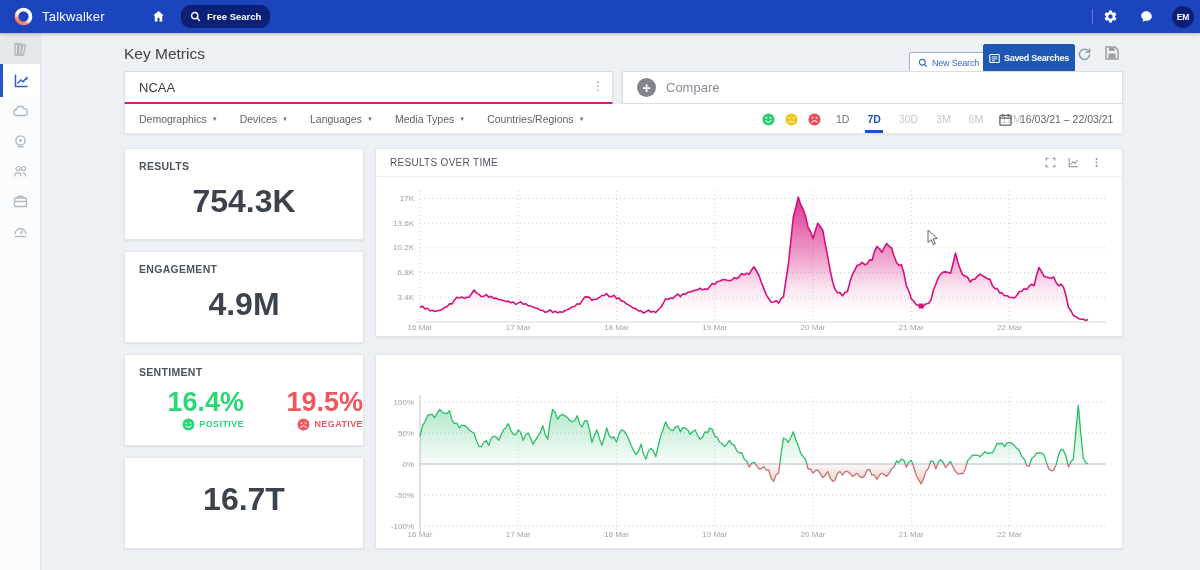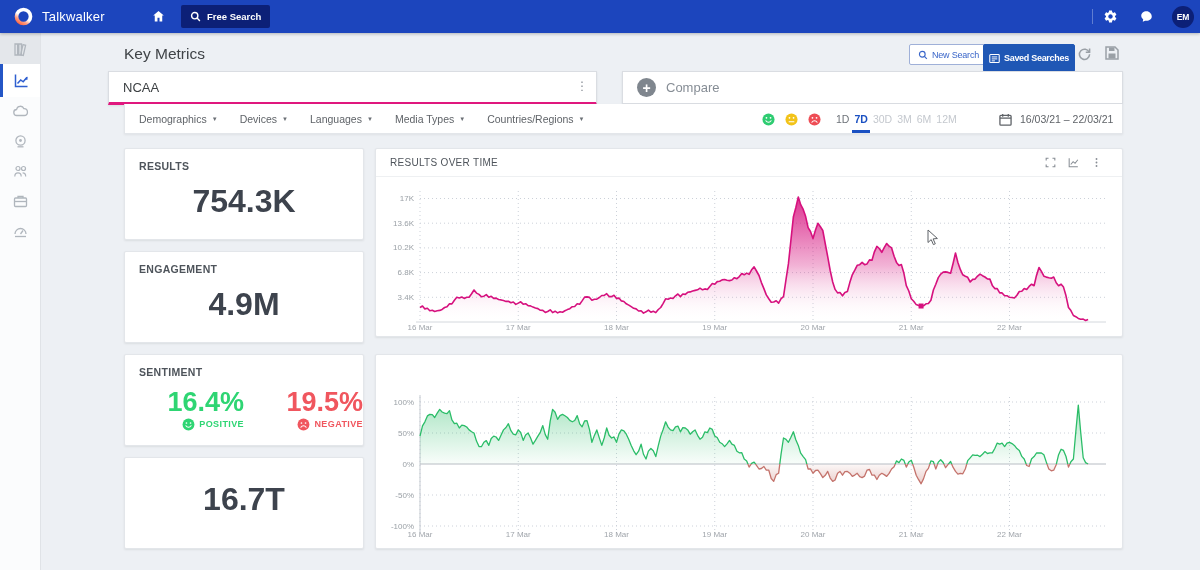--- a/index.html
+++ b/index.html
@@ -4,55 +4,55 @@
 <style>
 *{margin:0;padding:0;box-sizing:border-box}
 html,body{width:1200px;height:570px;font-family:"Liberation Sans",sans-serif;background:#edf0f4;overflow:hidden}
 #app{position:relative;width:1200px;height:570px}
 .abs{position:absolute}
 
 #navbar{position:absolute;left:0;top:0;width:1200px;height:33px;background:#1c45bd;display:flex;align-items:center;box-shadow:0 1px 3px rgba(0,0,0,.25);z-index:10}
 #logo{width:21px;height:21px;margin-left:13px}
 #brand{color:#fff;font-size:13px;font-weight:500;letter-spacing:.2px;margin-left:8px}
 #home-btn{position:absolute;left:150px;top:8px;width:17px;height:17px;color:#fff}
-#free-search-btn{position:absolute;left:181px;top:5px;height:23px;background:#0c2077;border-radius:2px;color:#fff;display:flex;align-items:center;padding:0 9px;font-size:9.5px;font-weight:700}
+#free-search-btn{position:absolute;left:181px;top:5px;height:23px;background:#0c2077;border-radius:9px;color:#fff;display:flex;align-items:center;padding:0 9px;font-size:9.5px;font-weight:700}
 #free-search-btn svg{margin-right:6px}
 #nav-right{position:absolute;right:0;top:0;height:33px;display:flex;align-items:center}
 .nav-ic{width:15px;height:15px;color:#fff;margin-right:21px}
 .nav-ic.chat{margin-right:18px}
 .nav-divider{width:1px;height:15px;background:rgba(255,255,255,.3);margin-right:10px}
 #avatar{width:22px;height:22px;border-radius:50%;background:#0c2077;color:#fff;font-size:8.5px;font-weight:700;display:flex;align-items:center;justify-content:center;margin-right:6px}
 
 #sidebar{position:absolute;left:0;top:33px;width:41px;height:537px;background:#fbfcfd;border-right:1px solid #e0e3e7}
 .side-item{position:absolute;left:0;width:40px;height:31px;display:flex;align-items:center;justify-content:center;color:#b0b6bd}
 .side-item.first{background:#e4e7eb;height:32px}
 .side-item.sel{background:#fff;color:#2f5fd0;border-left:3px solid #2456c6;height:33px}
 .side-item svg{width:17px;height:17px}
 
 #page-title{position:absolute;left:124px;top:45px;font-size:15.5px;color:#3f4347;font-weight:400}
-#new-search-btn{position:absolute;left:909px;top:44px;height:21px;background:#fff;border:1px solid #9fb0d8;border-radius:2px;color:#3a66c9;font-size:9px;font-weight:400;display:flex;align-items:center;padding:8px 8px;white-space:nowrap;letter-spacing:-.2px}
+#new-search-btn{position:absolute;left:909px;top:52px;height:21px;background:#fff;border:1px solid #9fb0d8;border-radius:2px;color:#3a66c9;font-size:9px;font-weight:400;display:flex;align-items:center;padding:8px 8px;white-space:nowrap;letter-spacing:-.2px}
 #new-search-btn svg{margin-right:4px}
 #saved-searches-btn{position:absolute;left:983px;top:44px;height:21px;background:#1f57b5;border:1px solid #1f57b5;border-radius:2px;color:#fff;font-size:9px;font-weight:700;display:flex;align-items:center;padding:13px 5px;white-space:nowrap;letter-spacing:-.3px}
 #saved-searches-btn svg{margin-right:4px}
 #refresh-btn{position:absolute;left:1076px;top:45px;width:17px;height:17px;color:#9aa0a6}
 #save-btn{position:absolute;left:1104px;top:45px;width:16px;height:16px;color:#9aa0a6}
 
-#query-box{position:absolute;left:108px;top:71px;width:489px;height:34px;background:#fff;border:1px solid #dadde2;border-bottom:3px solid #e0187e;box-shadow:0 1px 2px rgba(60,64,67,.1)}
+#query-box{position:absolute;left:124px;top:71px;width:489px;height:34px;background:#fff;border:1px solid #dadde2;border-bottom:3px solid #e0187e;box-shadow:0 1px 2px rgba(60,64,67,.1)}
 #query-text{position:absolute;left:14px;top:8px;font-size:13px;color:#3c4043}
 #query-menu{position:absolute;right:8px;top:7px;color:#8a9097;font-size:12px;letter-spacing:0}
 #compare-box{position:absolute;left:622px;top:71px;width:501px;height:33px;background:#fff;border:1px solid #dadde2;box-shadow:0 1px 2px rgba(60,64,67,.1);display:flex;align-items:center}
 #compare-plus{width:19px;height:19px;border-radius:50%;background:#7f868e;color:#fff;display:flex;align-items:center;justify-content:center;margin-left:14px;font-size:14px;font-weight:700}
 #compare-label{color:#868d95;font-size:13px;margin-left:10px}
 #filter-strip{position:absolute;left:124px;top:104px;width:999px;height:30px;background:#fff;border:1px solid #e3e6ea;border-top:none;box-shadow:0 1px 2px rgba(60,64,67,.08)}
 #filters{position:absolute;left:14px;top:0;height:30px;display:flex;align-items:center;gap:22px}
 .filter-item{font-size:10.5px;color:#5f6368;display:flex;align-items:center;gap:5px}
 .filter-item .caret{font-size:6px;color:#6b7076}
 #emoji-group{position:absolute;left:637px;top:0;height:30px;display:flex;align-items:center;gap:10px}
 .emoji{width:13px;height:13px}
-#range-group{position:absolute;left:710px;top:0;height:30px;display:flex;align-items:flex-end;gap:3px}
+#range-group{position:absolute;left:710px;top:0;height:30px;display:flex;align-items:flex-end;gap:16px}
 .range-item{font-size:10.5px;color:#6d7278;position:relative;padding:9px 1px}
 .range-item.dim{color:#c4c8ce}
 .range-item.sel{color:#1a50c2;font-weight:700}
 .range-item.sel:after{content:"";position:absolute;left:-1px;right:-1px;bottom:1px;height:3px;background:#1a50c2}
 #date-group{position:absolute;left:874px;top:0;height:30px;display:flex;align-items:center;gap:8px;color:#5f6368}
 #date-group svg{width:13px;height:13px;color:#5f6368}
 #date-range{font-size:10.5px}
 
 .card{position:absolute;background:#fff;border:1px solid #e3e6ea;border-radius:2px;box-shadow:0 1px 2px rgba(60,64,67,.1)}
 .mcard{left:124px;width:240px;height:92px;display:flex;flex-direction:column}

